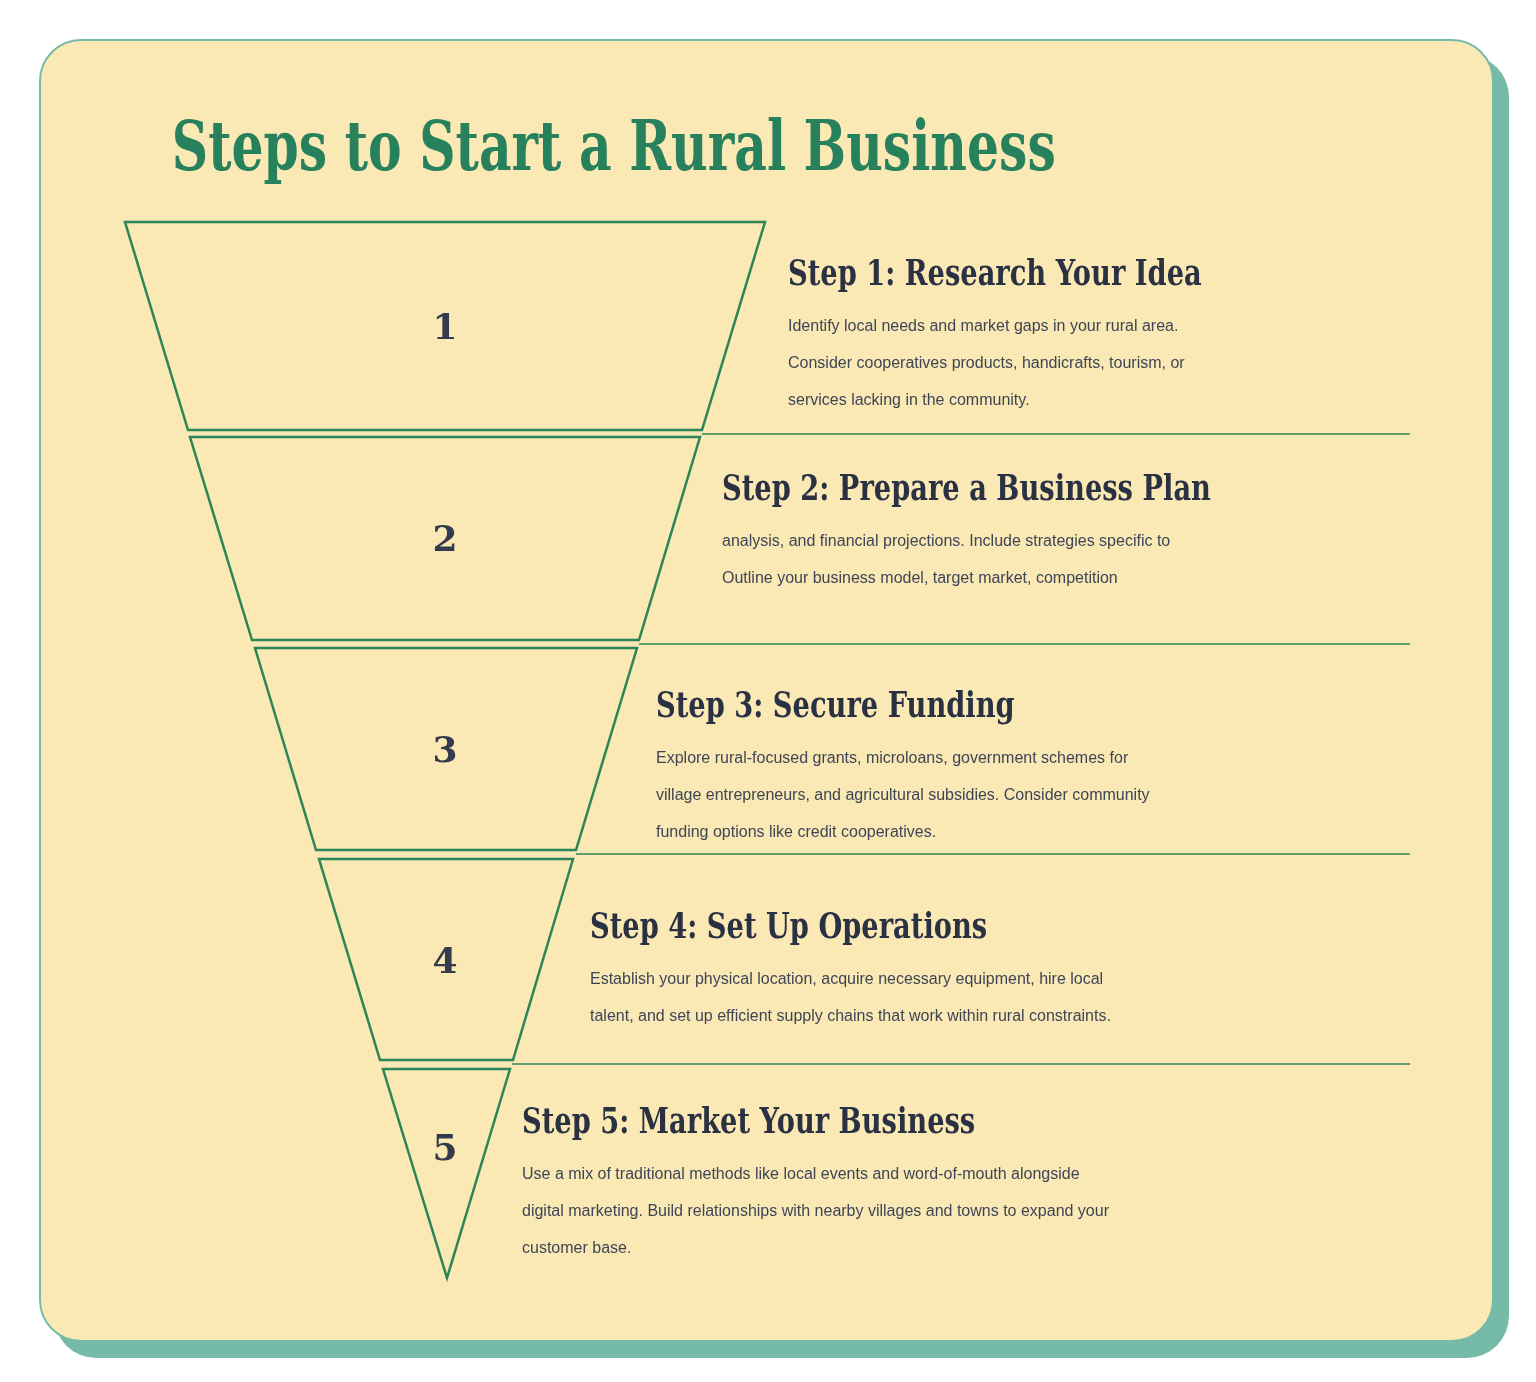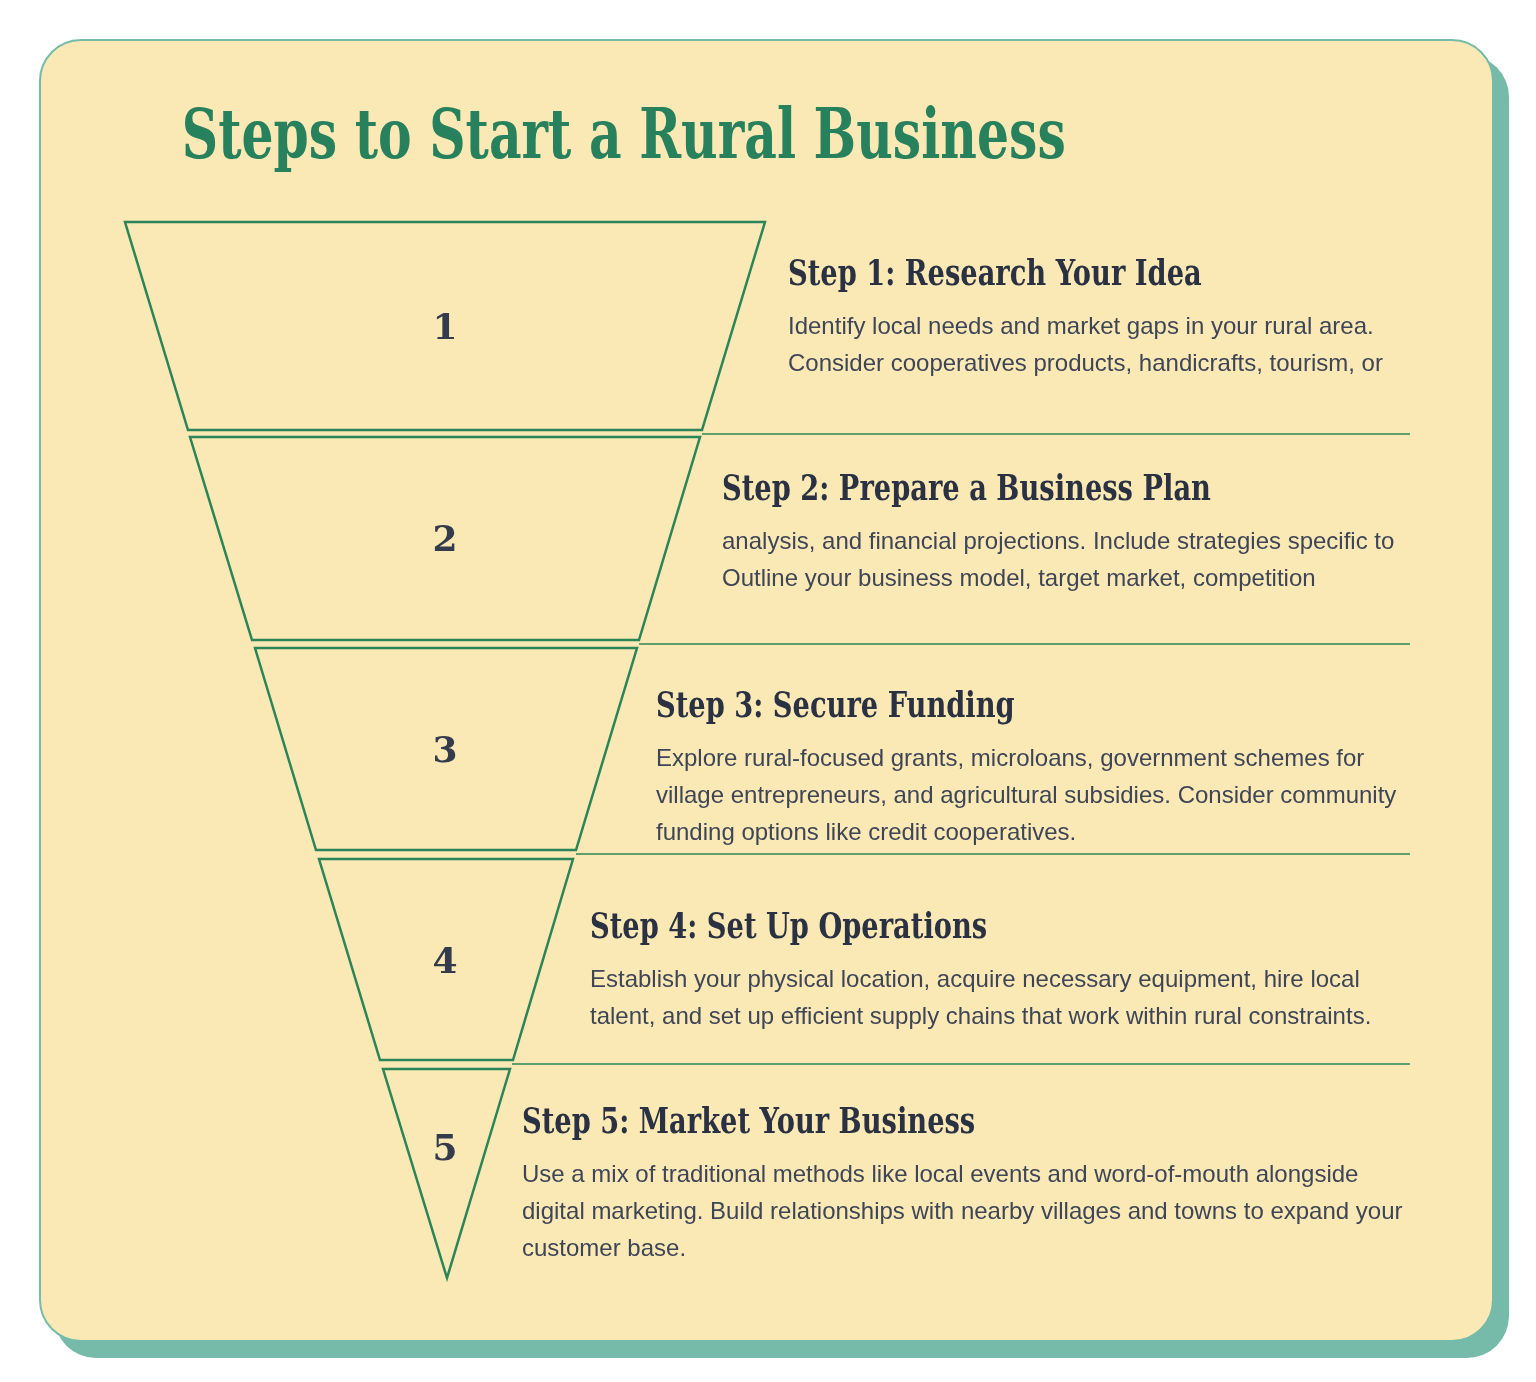--- a/index.html
+++ b/index.html
@@ -14,35 +14,35 @@
   }
   *{box-sizing:border-box;margin:0;padding:0;}
   html,body{width:1536px;height:1382px;background:var(--page-background);}
   .stage{position:relative;width:1536px;height:1382px;overflow:hidden;
          font-family:"Liberation Sans",sans-serif;}
   .card{position:absolute;left:39px;top:39px;width:1455px;height:1303px;
         background:var(--card-background);
         border:2px solid var(--card-border-teal);
         border-radius:42px;
         box-shadow:15px 16px 0 var(--card-border-teal);}
-  .title-wrap{position:absolute;left:0;top:96px;width:1214px;text-align:center;padding-left:10px;}
+  .title-wrap{position:absolute;left:0;top:108px;width:1214px;text-align:center;}
   .title{display:inline-block;font-family:"DejaVu Serif",serif;font-weight:bold;
          font-size:70px;line-height:76px;color:var(--title-green);
          transform:scaleX(.72);transform-origin:center;white-space:nowrap;}
   svg.funnel{position:absolute;left:0;top:0;width:1536px;height:1382px;pointer-events:none;}
   svg.funnel polygon{fill:none;stroke:var(--funnel-green);stroke-width:2.5;stroke-linejoin:miter;}
   svg.funnel line{stroke:var(--funnel-green);stroke-width:1.6;}
   .num{position:absolute;width:120px;text-align:center;
        font-family:"DejaVu Serif",serif;font-weight:600;font-size:36px;line-height:38px;
        color:var(--number-navy);}
   .step{position:absolute;}
   .step-heading{font-family:"DejaVu Serif",serif;font-weight:bold;font-size:35px;
         line-height:42px;color:var(--heading-navy);white-space:nowrap;
         transform:scaleX(.78);transform-origin:0 50%;margin:0 0 13px 0;}
-  .bodyline{font-size:24px;line-height:37px;color:var(--body-slate);white-space:nowrap;}
+  .bodyline{font-size:16px;line-height:37px;color:var(--body-slate);white-space:nowrap;}
 </style>
 </head>
 <body>
 
 <div class="stage">
 
   <div class="card"></div>
 
   <div class="title-wrap">
     <span class="title">Steps to Start a Rural Business</span>
@@ -63,20 +63,21 @@
   <div class="num" style="left:385px;top:307px">1</div>
   <div class="num" style="left:385px;top:519px">2</div>
   <div class="num" style="left:385px;top:730px">3</div>
   <div class="num" style="left:385px;top:941px">4</div>
   <div class="num" style="left:385px;top:1128px">5</div>
 
   <div class="step" style="left:788px;top:252px">
     <h2 class="step-heading">Step 1: Research Your Idea</h2>
     <div class="bodyline">Identify local needs and market gaps in your rural area.</div>
     <div class="bodyline">Consider cooperatives products, handicrafts, tourism, or</div>
+    <div class="bodyline">services lacking in the community.</div>
   </div>
 
   <div class="step" style="left:722px;top:467px">
     <h2 class="step-heading">Step 2: Prepare a Business Plan</h2>
     <div class="bodyline">analysis, and financial projections. Include strategies specific to</div>
     <div class="bodyline">Outline your business model, target market, competition</div>
   </div>
 
   <div class="step" style="left:656px;top:684px">
     <h2 class="step-heading">Step 3: Secure Funding</h2>

